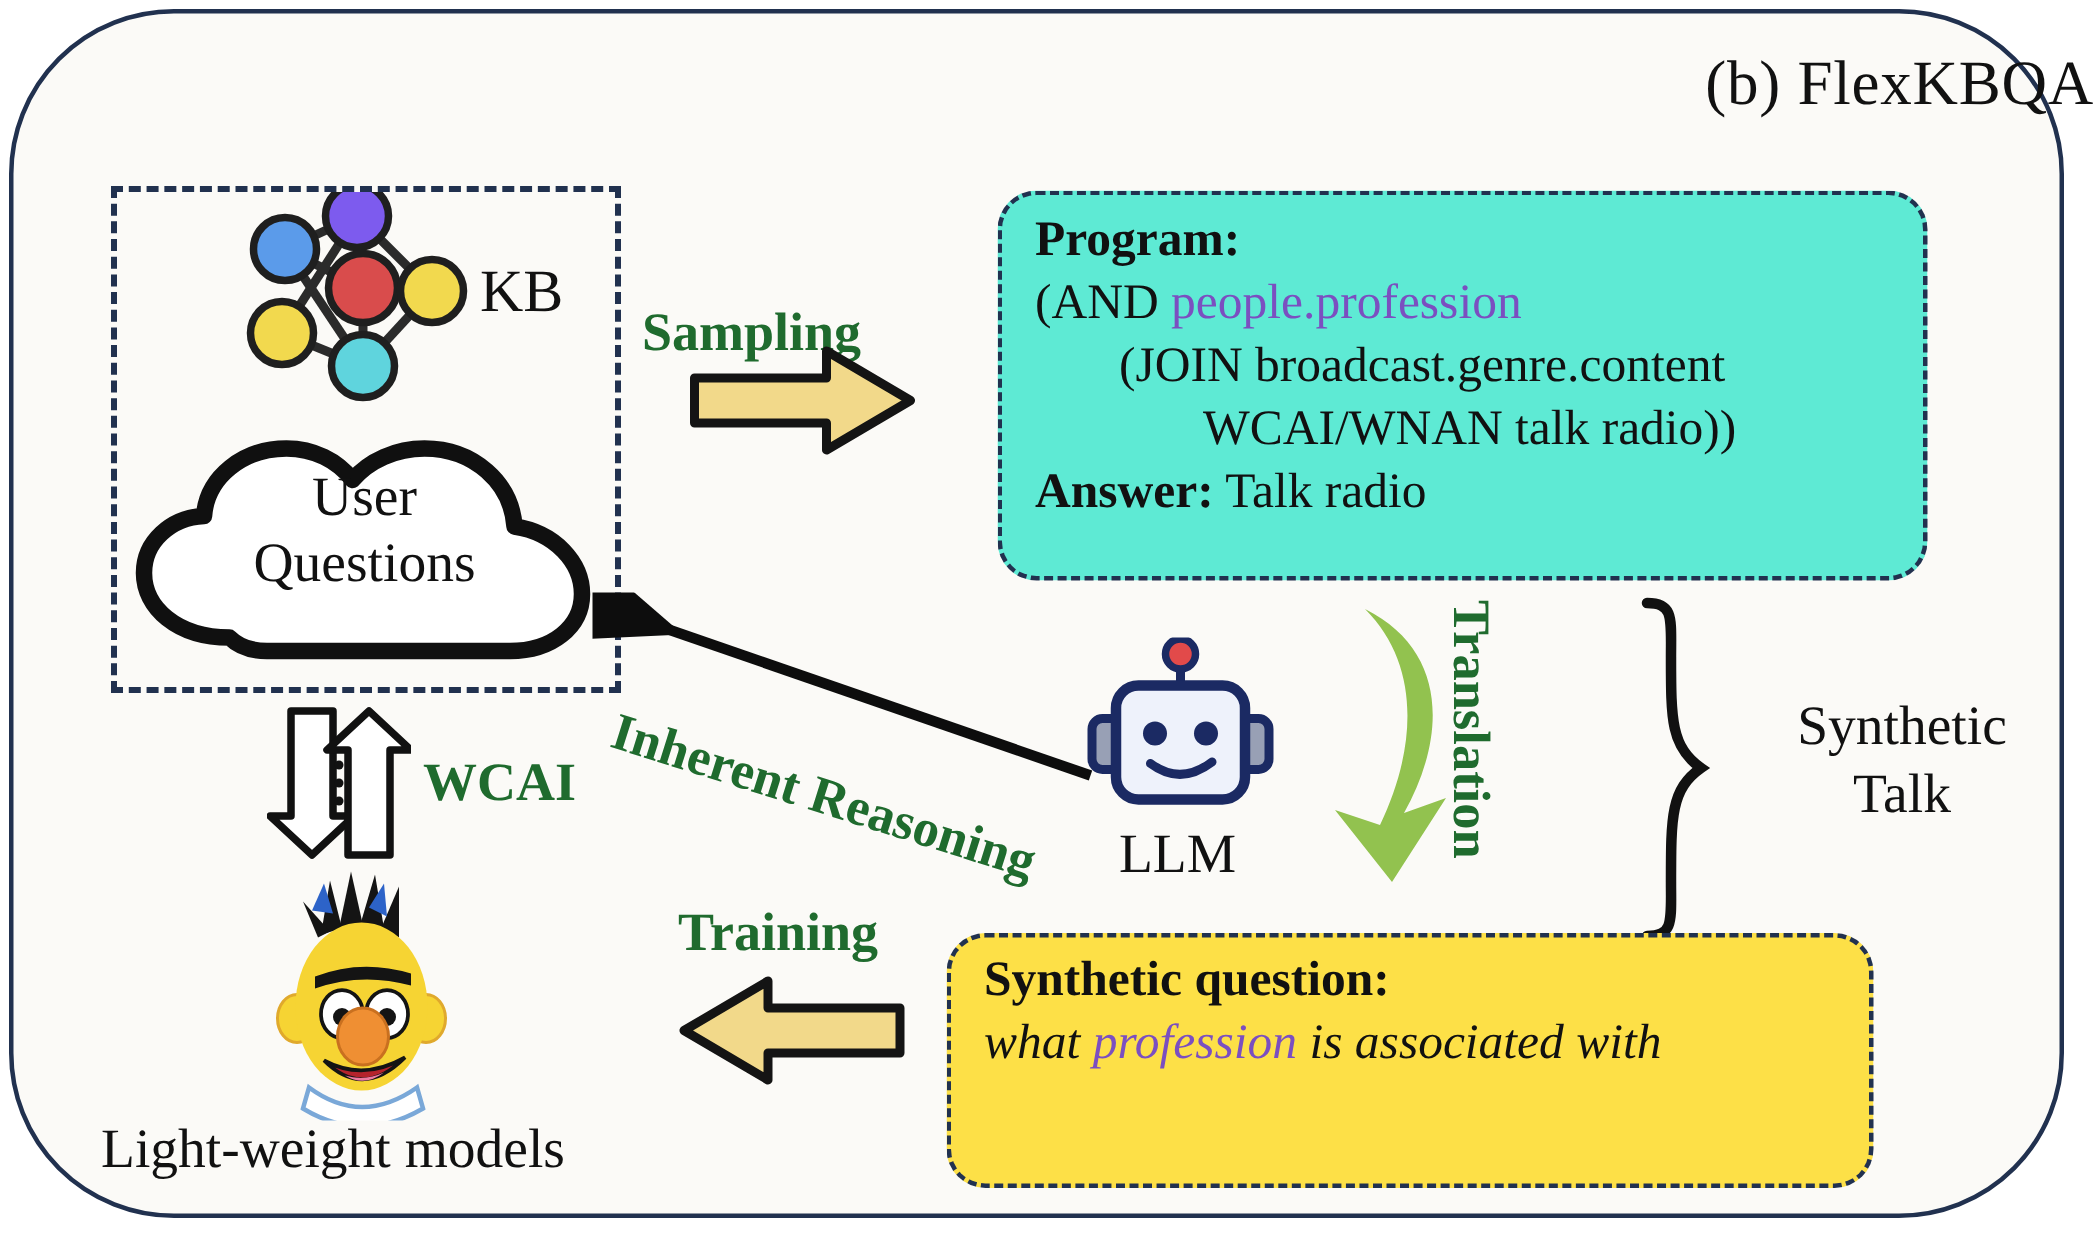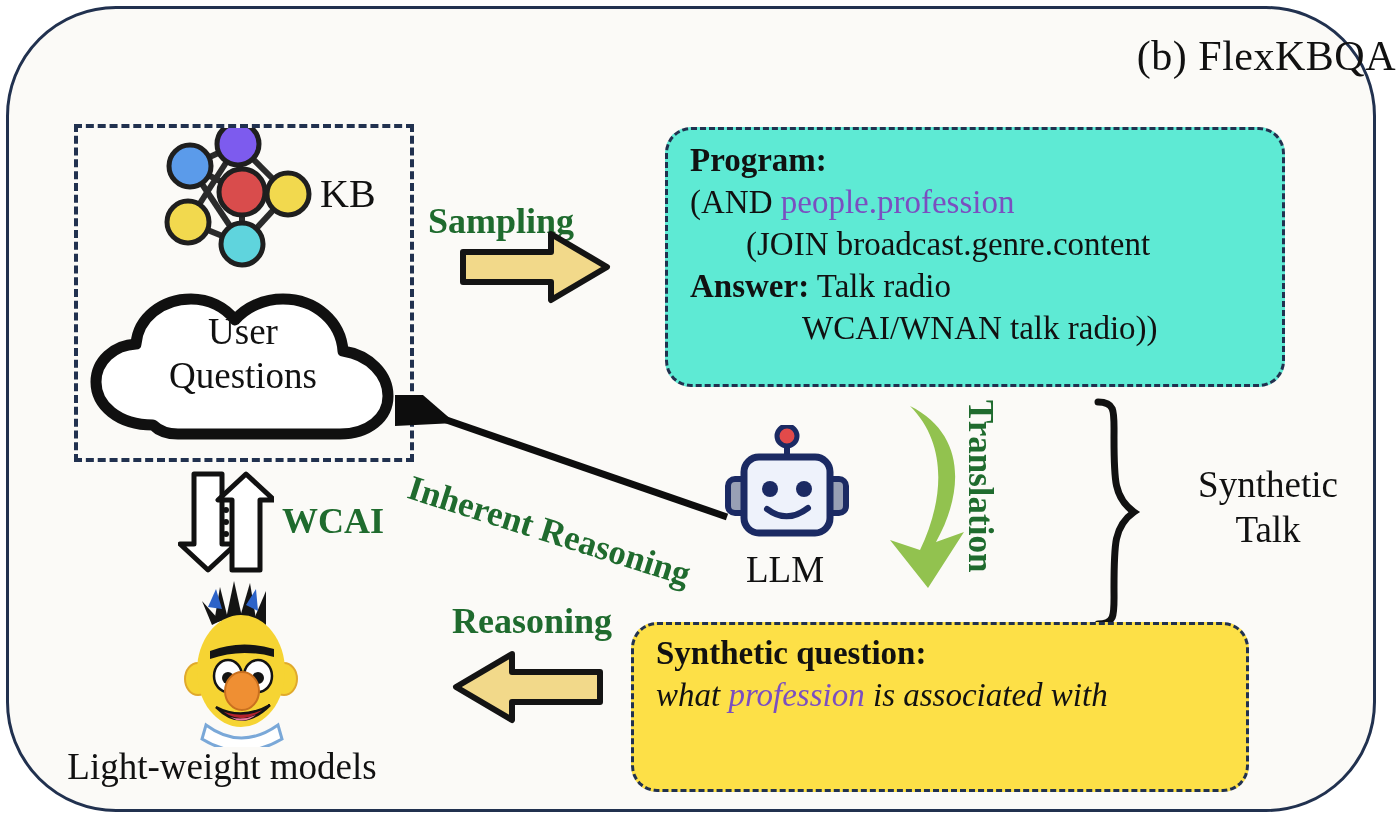--- a/index.html
+++ b/index.html
@@ -349,21 +349,21 @@
     <div>Questions</div>
   </div>
 
   <div class="sampling-label">Sampling</div>
   <div class="arrow-right-wrap">
     <svg width="160" height="78" viewBox="0 0 160 78">
       <path d="M8,24 L96,24 L96,6 L152,39 L96,72 L96,54 L8,54 Z" fill="#f2d98a" stroke="#141414" stroke-width="6" stroke-linejoin="round"></path>
     </svg>
   </div>
 
-  <div class="training-label">Reasoning</div>
+  <div class="training-label">Training</div>
   <div class="arrow-left-wrap">
     <svg width="160" height="78" viewBox="0 0 160 78">
       <path d="M152,24 L64,24 L64,6 L8,39 L64,72 L64,54 L152,54 Z" fill="#f2d98a" stroke="#141414" stroke-width="6" stroke-linejoin="round"></path>
     </svg>
   </div>
 
   <div class="egst-arrows">
     <svg width="96" height="104" viewBox="0 0 96 104">
       <path d="M10,4 L38,4 L38,74 L52,74 L24,100 L-4,74 L10,74 Z" transform="translate(6,0)" fill="#ffffff" stroke="#111111" stroke-width="5" stroke-linejoin="round"></path>
       <path d="M58,100 L86,100 L86,30 L100,30 L72,4 L44,30 L58,30 Z" transform="translate(-4,0)" fill="#ffffff" stroke="#111111" stroke-width="5" stroke-linejoin="round"></path>
@@ -408,22 +408,22 @@
 
       <path d="M38,150 Q73,176 110,150 L114,164 Q73,188 34,164 Z" fill="#ffffff" stroke="#7aa8d8" stroke-width="3"></path>
     </svg>
   </div>
   <div class="light-models-label">Light-weight models</div>
 
   <div class="program-box">
     <div class="prog-line bold">Program:</div>
     <div class="prog-line"><span>(AND </span><span class="purple">people.profession</span></div>
     <div class="prog-line indent1">(JOIN broadcast.genre.content</div>
+    <div class="prog-line indent2">WCAI/WNAN talk radio))</div>
     <div class="prog-line"><span style="font-weight:bold">Answer:</span><span> Talk radio</span></div>
-    <div class="prog-line indent2">WCAI/WNAN talk radio))</div>
   </div>
 
   <div class="robot-wrap">
     <svg width="130" height="125" viewBox="0 0 130 125">
 
       <line x1="65" y1="34" x2="65" y2="16" stroke="#1b2a63" stroke-width="6"></line>
       <circle cx="65" cy="11" r="10" fill="#e24a4a" stroke="#1b2a63" stroke-width="5"></circle>
 
       <rect x="6" y="54" width="22" height="34" rx="7" fill="#98a0b5" stroke="#1b2a63" stroke-width="6"></rect>
       <rect x="102" y="54" width="22" height="34" rx="7" fill="#98a0b5" stroke="#1b2a63" stroke-width="6"></rect>

